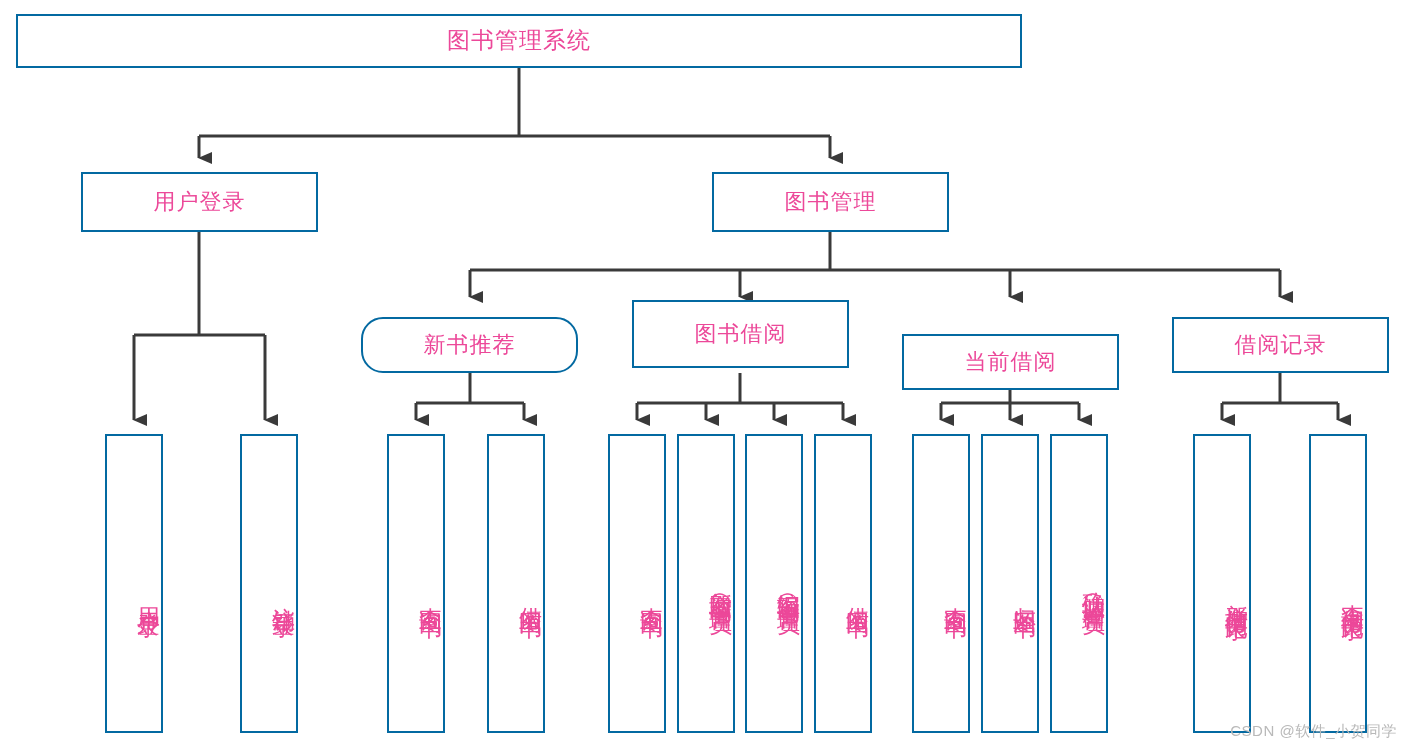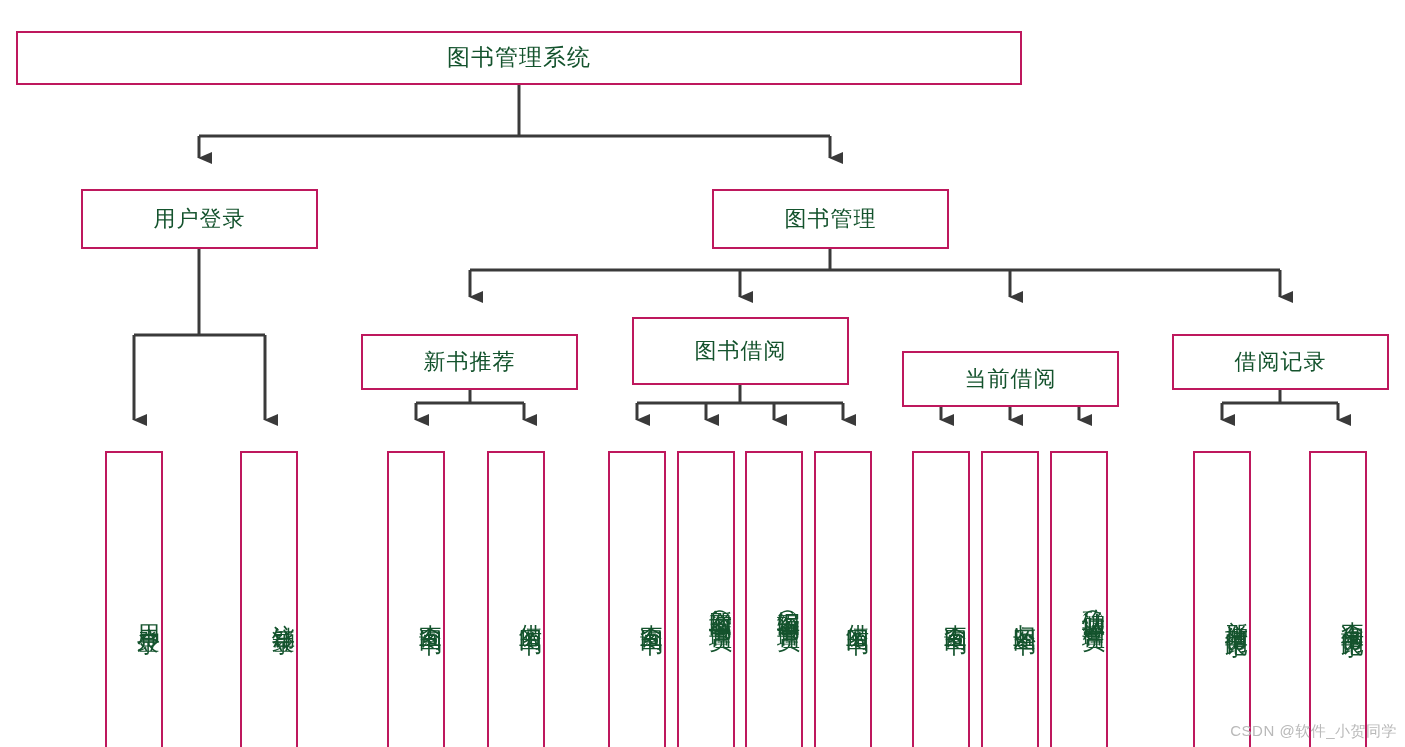--- a/index.html
+++ b/index.html
@@ -14,26 +14,25 @@
     position: relative;
     width: 1405px;
     height: 747px;
     background: #ffffff;
     overflow: hidden;
   }
   .node {
     position: absolute;
     box-sizing: border-box;
     background: #ffffff;
-    border: 2px solid #be185d;
+    border: 2px solid #0369a1;
     display: flex;
     align-items: center;
     justify-content: center;
-    color: #14532d;
-    margin-top: 17px;
+    color: #ec4899;
   }
   .node.horiz {
     font-size: 22px;
     letter-spacing: 1px;
     line-height: 1.2;
   }
   .node.root {
     font-size: 23px;
     border-width: 2px;
   }
@@ -130,21 +129,21 @@
     <span>图书管理系统</span>
   </div>
 
   <div class="node horiz" style="left:81px; top:172px; width:237px; height:60px;">
     <span>用户登录</span>
   </div>
   <div class="node horiz" style="left:712px; top:172px; width:237px; height:60px;">
     <span>图书管理</span>
   </div>
 
-  <div class="node horiz" style="left:361px; top:317px; width:217px; height:56px;">
+  <div class="node horiz" style="left:361px; top:317px; width:217px; height:56px;border-radius:22px;">
     <span>新书推荐</span>
   </div>
   <div class="node horiz" style="left:632px; top:300px; width:217px; height:68px;">
     <span>图书借阅</span>
   </div>
   <div class="node horiz" style="left:902px; top:334px; width:217px; height:56px;">
     <span>当前借阅</span>
   </div>
   <div class="node horiz" style="left:1172px; top:317px; width:217px; height:56px;">
     <span>借阅记录</span>

